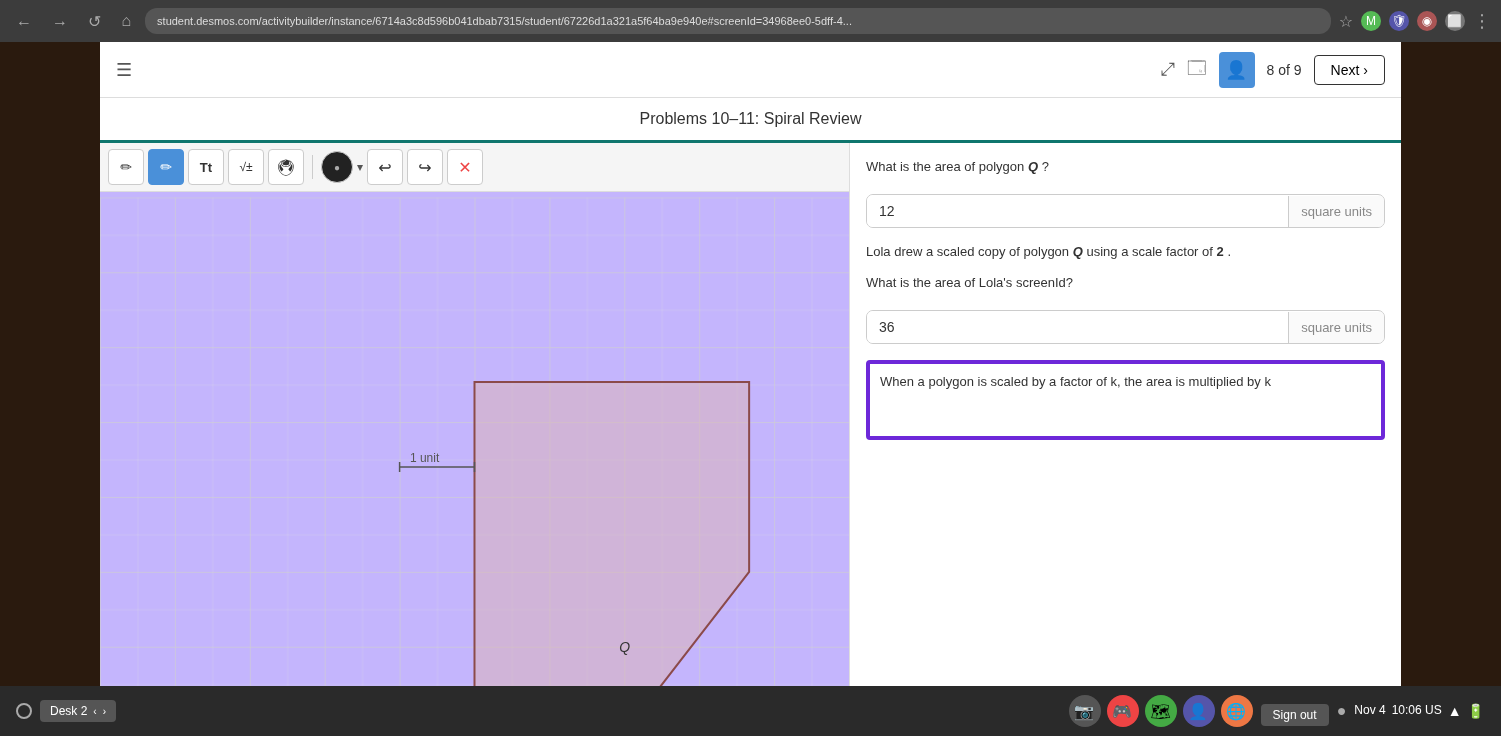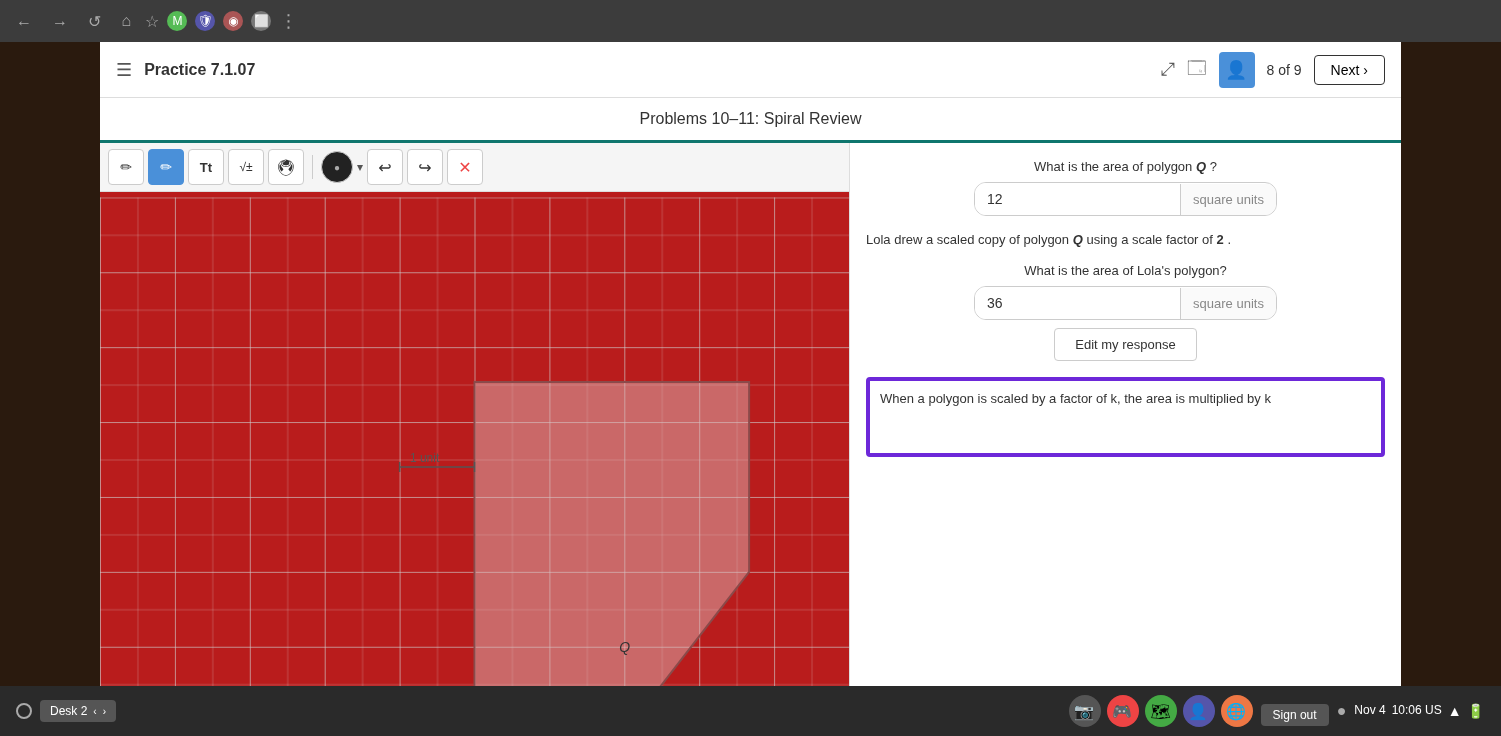--- a/index.html
+++ b/index.html
@@ -183,21 +183,21 @@
       width: 1px;
       height: 24px;
       background: #ccc;
       margin: 0 4px;
     }
 
     
     .grid-canvas {
       flex: 1;
       position: relative;
-      background: #b91c1c;
+      background: #c4b5fd;
       overflow: hidden;
     }
     .grid-svg {
       width: 100%;
       height: 100%;
     }
 
     
     .questions-panel {
       flex: 1;
@@ -209,32 +209,31 @@
     }
 
     .polygon-label {
       font-size: 14px;
       color: #333;
     }
 
     .question-block {
       display: flex;
       flex-direction: column;
-      gap: 8px;
-      align-items: center;
+      gap: 20px;
     }
     .question-text {
       font-size: 13px;
       color: #333;
     }
     .answer-row {
       display: flex;
       align-items: center;
       border: 1px solid #ccc;
-      border-radius: 12px;
+      border-radius: 7px;
       overflow: hidden;
     }
     .answer-input {
       flex: 1;
       border: none;
       padding: 8px 12px;
       font-size: 14px;
       outline: none;
       color: #333;
     }
@@ -338,36 +337,38 @@
     }
   </style>
 </head>
 <body>
 
 <div class="browser-chrome">
   <button class="nav-btn">←</button>
   <button class="nav-btn">→</button>
   <button class="nav-btn">↺</button>
   <button class="nav-btn">⌂</button>
+  <div class="url-bar">
+    <span style="font-size:11px;">student.desmos.com/activitybuilder/instance/6714a3c8d596b041dbab7315/student/67226d1a321a5f64ba9e940e#screenId=34968ee0-5dff-4...</span>
+  </div>
   <span style="color:#aaa;font-size:16px;">☆</span>
   <div class="browser-icons">
     <div class="browser-icon" style="background:#5b5;">M</div>
     <div class="browser-icon" style="background:#55a;">🛡</div>
     <div class="browser-icon" style="background:#a55;">◉</div>
     <div class="browser-icon" style="background:#777;">⬜</div>
     <span style="color:#aaa;font-size:18px;">⋮</span>
   </div>
 </div>
 
 <div class="app-container">
 
   <div class="app-header">
     <span class="hamburger">☰</span>
     <div class="app-title-block">
-      <div class="app-title">Practice 7.1.07</div>
     </div>
     <div class="header-right">
       <span class="expand-icon">⤢</span>
       <span class="calc-icon">🗔</span>
       <div class="user-avatar">
         <span style="font-size:18px;">👤</span>
       </div>
       <span class="progress-text">8 of 9</span>
       <button class="next-btn">
         <span>Next</span>
@@ -439,27 +440,24 @@
 
       <div class="question-text">
         <span>Lola drew a scaled copy of polygon </span>
         <span style="font-style:italic;font-weight:bold;">Q</span>
         <span> using a scale factor of </span>
         <span style="font-weight:bold;">2</span>
         <span>.</span>
       </div>
 
       <div class="question-block">
-        <div class="question-text">What is the area of Lola's polygon?</div>
+        <div class="question-text">What is the area of Lola's screenId?</div>
         <div class="answer-row">
           <input class="answer-input" value="36" type="text" readonly="" style="">
           <span class="answer-unit">square units</span>
-        </div>
-        <div style="display:flex;justify-content:flex-end;">
-          <button class="edit-btn">Edit my response</button>
         </div>
       </div>
 
       <div class="question-block">
         <textarea class="explain-textarea" style="">When a polygon is scaled by a factor of k, the area is multiplied by k</textarea>
       </div>
 
     </div>
   </div>
 </div>

